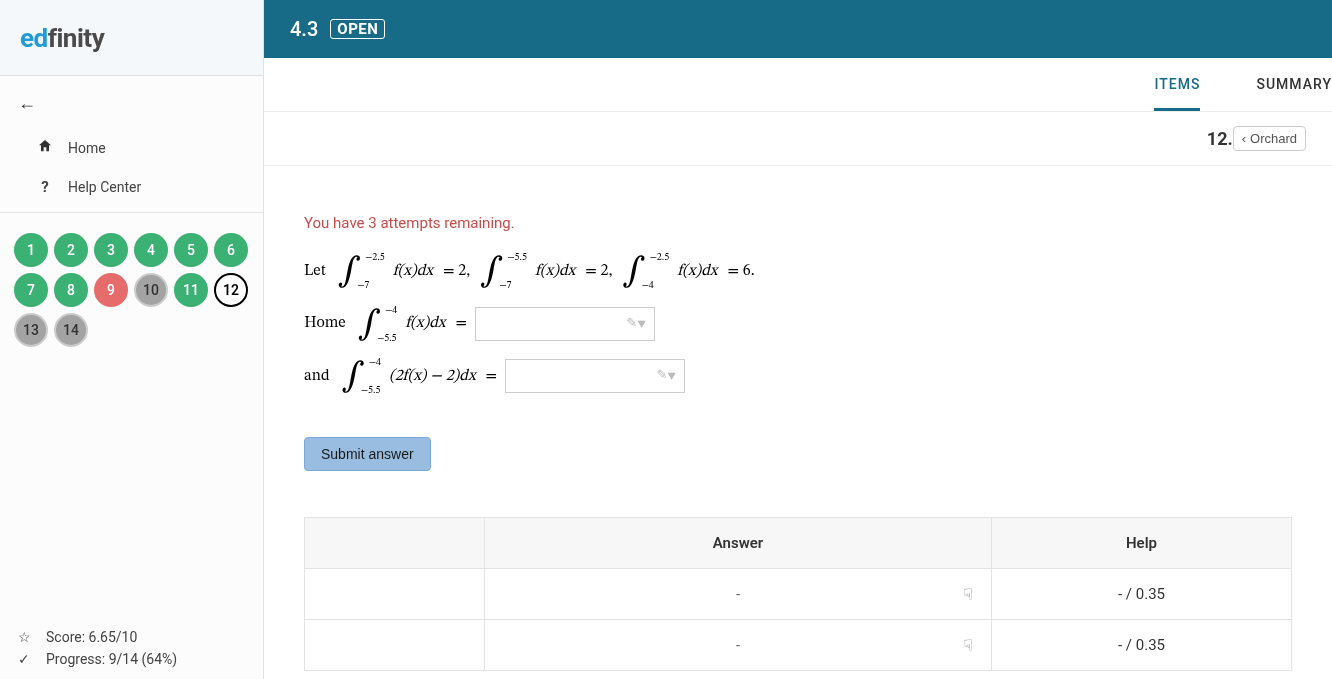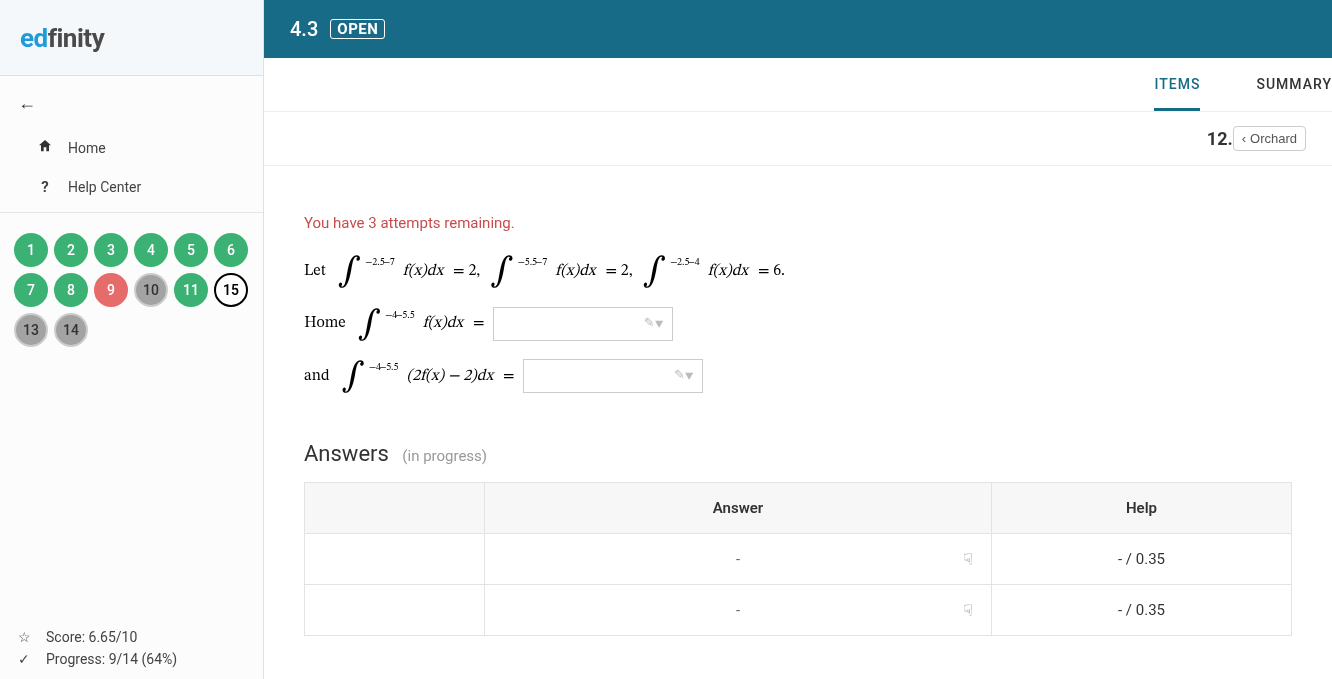--- a/index.html
+++ b/index.html
@@ -38,21 +38,21 @@
 .item-number { font-size: 18px; font-weight: 700; }
 .prev-btn { border: 1px solid #ccc; background: #fff; padding: 4px 8px; border-radius: 4px; font-size: 13px; color: #555; cursor: pointer; display: flex; align-items: center; gap: 4px; }
 
 .content { padding: 24px 40px; overflow-y: auto; flex: 1; }
 .attempts { color: #c94c4c; font-size: 15px; margin-bottom: 20px; margin-top: 24px; }
 .math-block { font-family: "Cambria Math", "STIX Two Math", serif; font-size: 16px; color: #000; line-height: 2.4; }
 .math-row { display: flex; align-items: center; flex-wrap: wrap; gap: 4px; margin-bottom: 14px; }
 .lead { margin-right: 6px; }
 .integral { display: inline-flex; align-items: center; position: relative; margin: 0 2px; }
 .intsym { font-size: 34px; line-height: 1; }
-.bounds { display: flex; flex-direction: row; font-size: 10px; line-height: 1; margin-left: -2px; justify-content: flex-end; }
+.bounds { display: flex; flex-direction: column; font-size: 10px; line-height: 1; margin-left: -2px; justify-content: flex-end; }
 .bounds .upper { margin-bottom: 18px; margin-left: 6px; }
 .bounds .lower { margin-left: -2px; }
 .fx { font-style: italic; margin: 0 2px; }
 .eq { margin: 0 4px; }
 .answer-input { width: 180px; height: 34px; border: 1px solid #ccc; background: #fff; padding: 4px 8px; position: relative; display: inline-flex; align-items: center; justify-content: flex-end; }
 .pencil { color: #bbb; font-size: 13px; }
 .submit-btn { margin-top: 28px; background: #99bde0; border: 1px solid #7ea8d4; color: #1a1a1a; padding: 8px 16px; border-radius: 4px; font-size: 14px; cursor: pointer; }
 
 .answers-section { margin-top: 46px; }
 .answers-heading { font-size: 22px; color: #333; }
@@ -93,21 +93,21 @@
         <div class="bubble ">2</div>
         <div class="bubble ">3</div>
         <div class="bubble ">4</div>
         <div class="bubble ">5</div>
         <div class="bubble ">6</div>
         <div class="bubble ">7</div>
         <div class="bubble ">8</div>
         <div class="bubble wrong">9</div>
         <div class="bubble empty">10</div>
         <div class="bubble ">11</div>
-        <div class="bubble current">15</div>
+        <div class="bubble current">12</div>
         <div class="bubble empty">13</div>
         <div class="bubble empty">14</div>
       </div>
     <div class="sidebar-footer">
       <div class="row">
         <span class="icon">☆</span>
         <span>Score: 6.65/10</span>
       </div>
       <div class="row">
         <span class="icon">✓</span>
@@ -198,26 +198,23 @@
               </span>
           </span>
           <span class="fx">(2f(x) − 2)dx</span>
           <span class="eq">=</span>
           <span class="answer-input">
             <span class="pencil">✎▾</span>
           </span>
         </div>
       </div>
 
+      <button class="submit-btn">Submit answer</button>
 
       <div class="answers-section">
-        <div class="answers-heading">
-          <span>Answers</span>
-          <span class="sub">(in progress)</span>
-        </div>
         <table class="answers-table">
           <thead>
             <tr>
               <th style="width:180px;"></th>
               <th>Answer</th>
               <th style="width:300px;">Help</th>
             </tr>
           </thead>
           <tbody id="answers-body">
               <tr>

